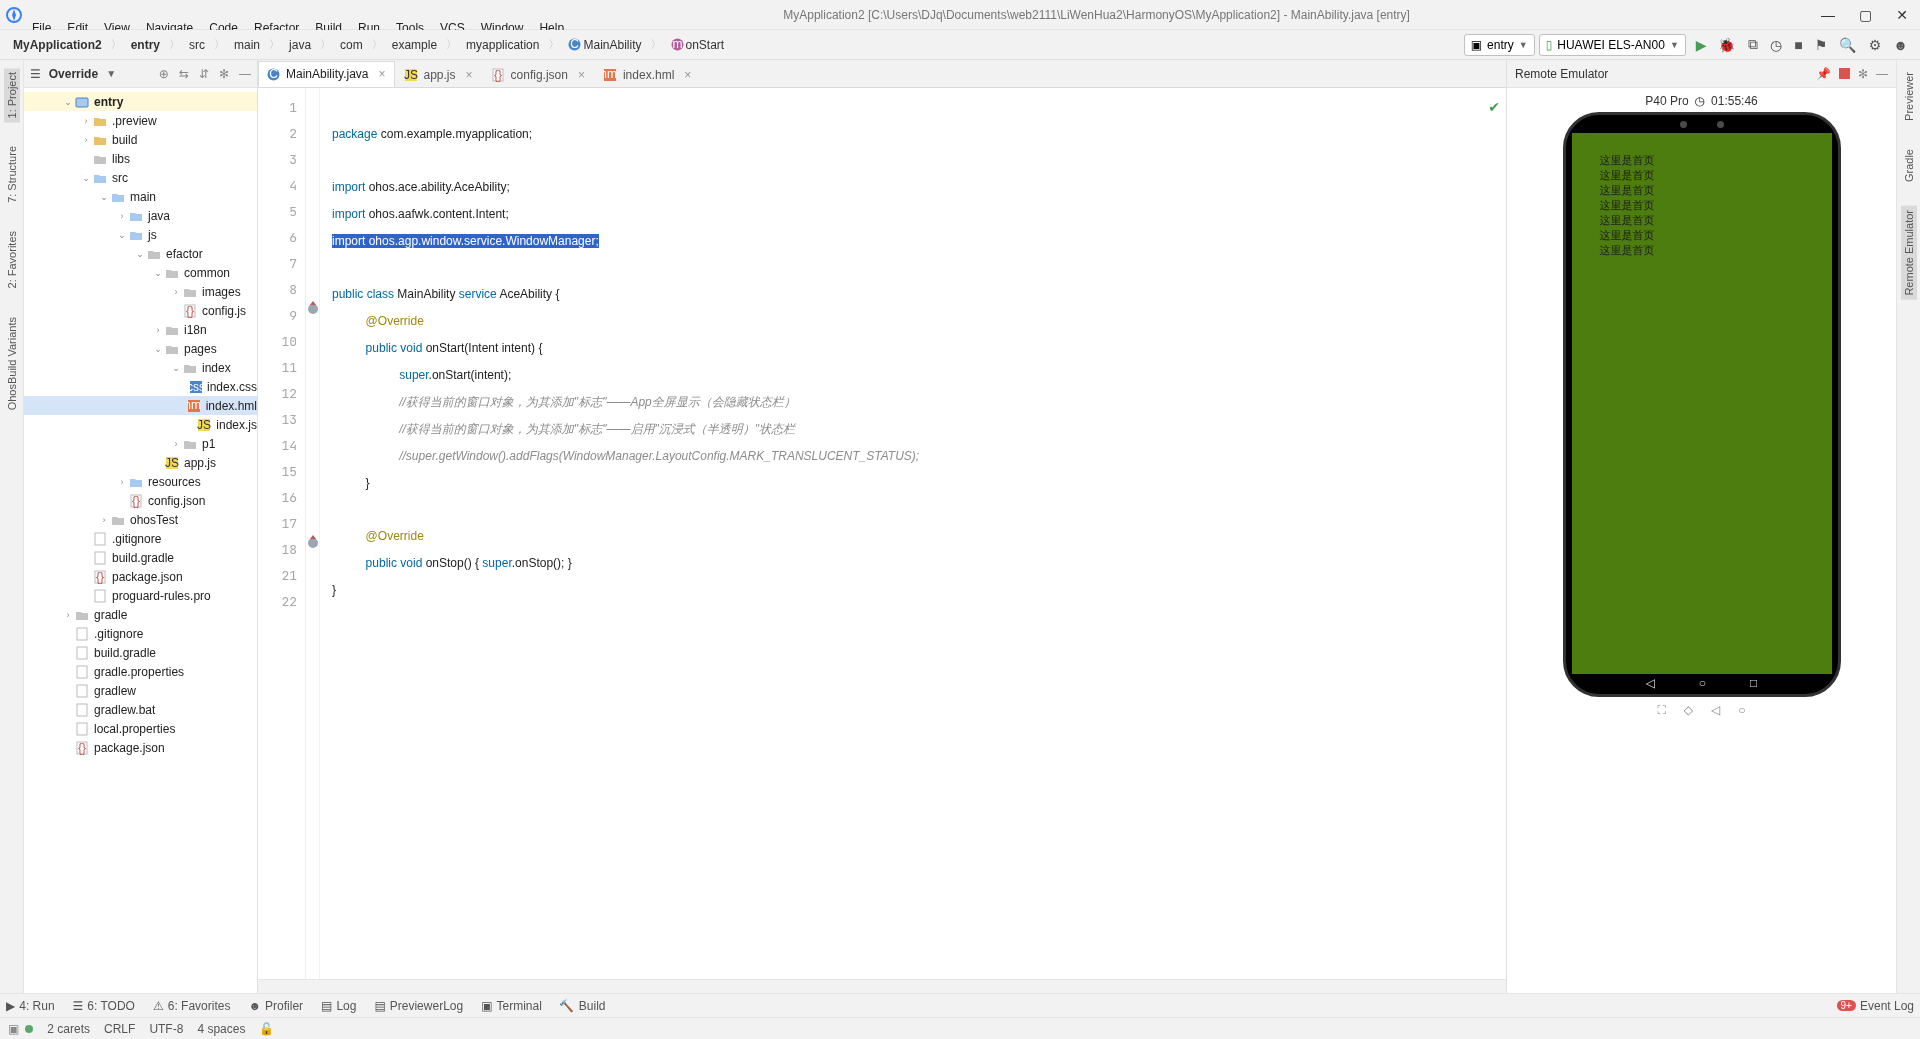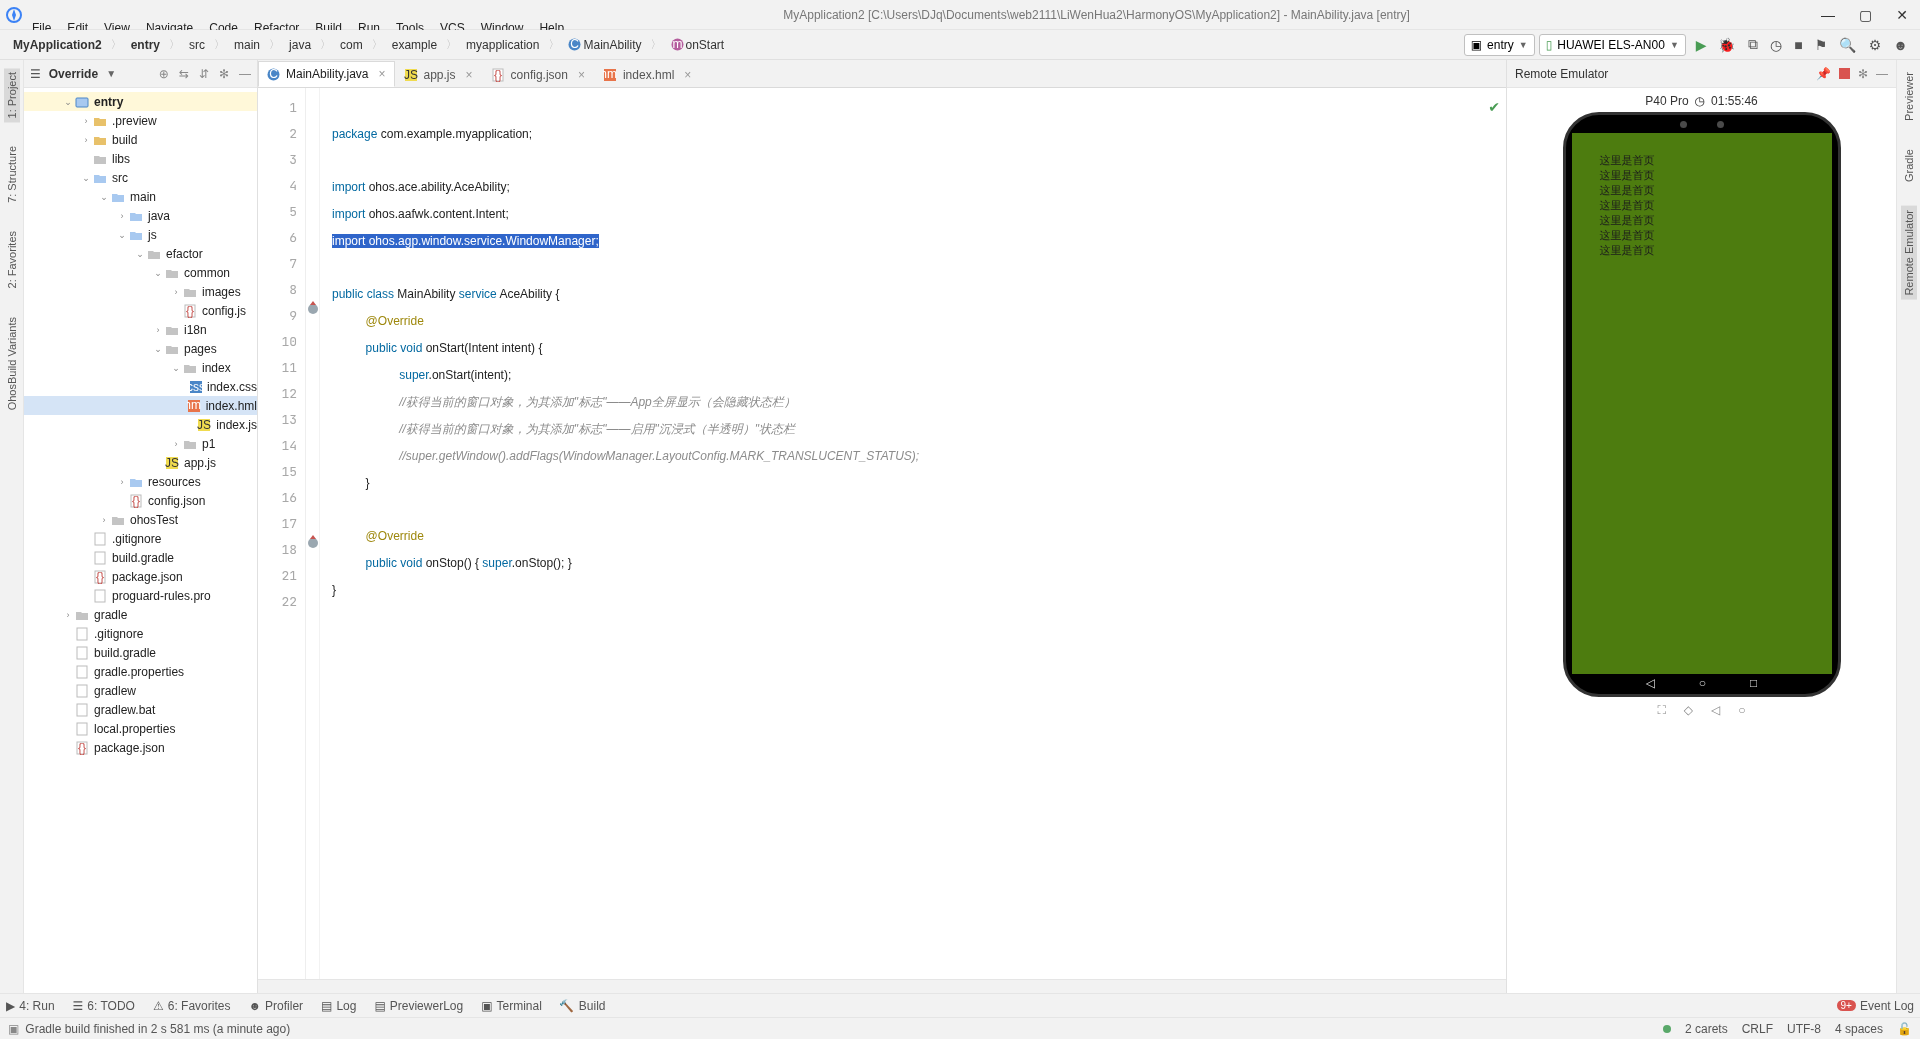--- a/index.html
+++ b/index.html
@@ -764,21 +764,20 @@
         <span>Build</span>
       </div>
     <div style="flex:1"></div>
     <div class="bstab">
         <span class="badge-red">9+</span>
         <span>Event Log</span>
       </div>
   </div>
   <div class="statusbar">
     <span style="margin-right:6px;color:#888">▣</span>
-    <span class="sleft">Gradle build finished in 2 s 581 ms (a minute ago)</span>
     <div class="sright" id="sright">
       <span class="green-dot"></span>
     <span>2 carets</span>
         <span>CRLF</span>
         <span>UTF-8</span>
         <span>4 spaces</span>
         <span>🔓</span>
       </div>
   </div>
 </div>

